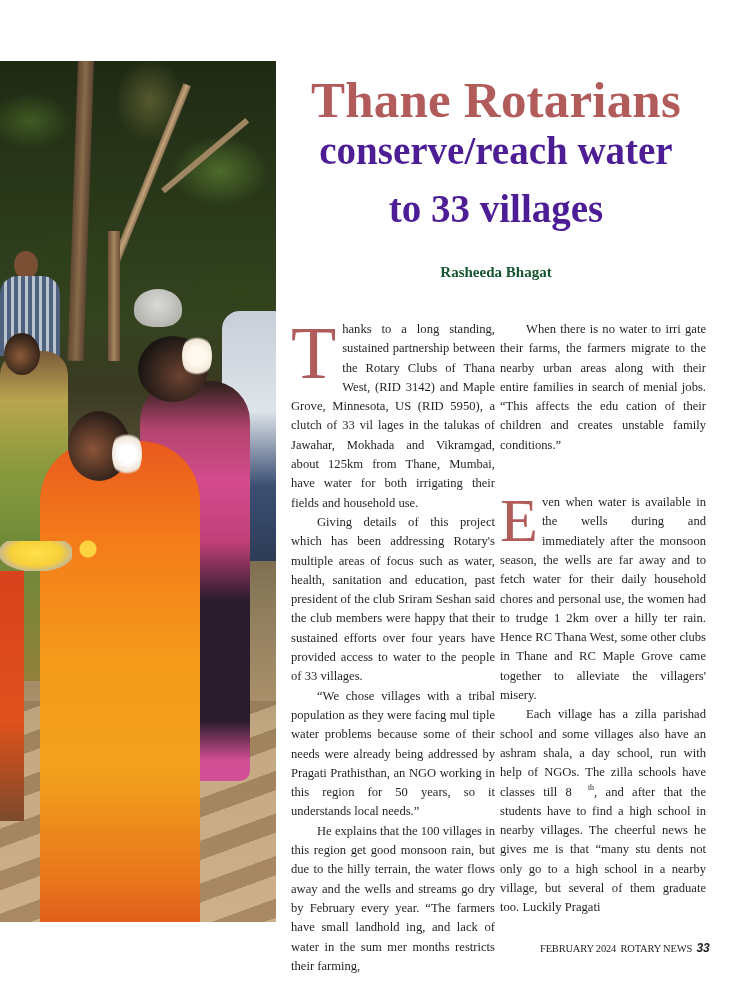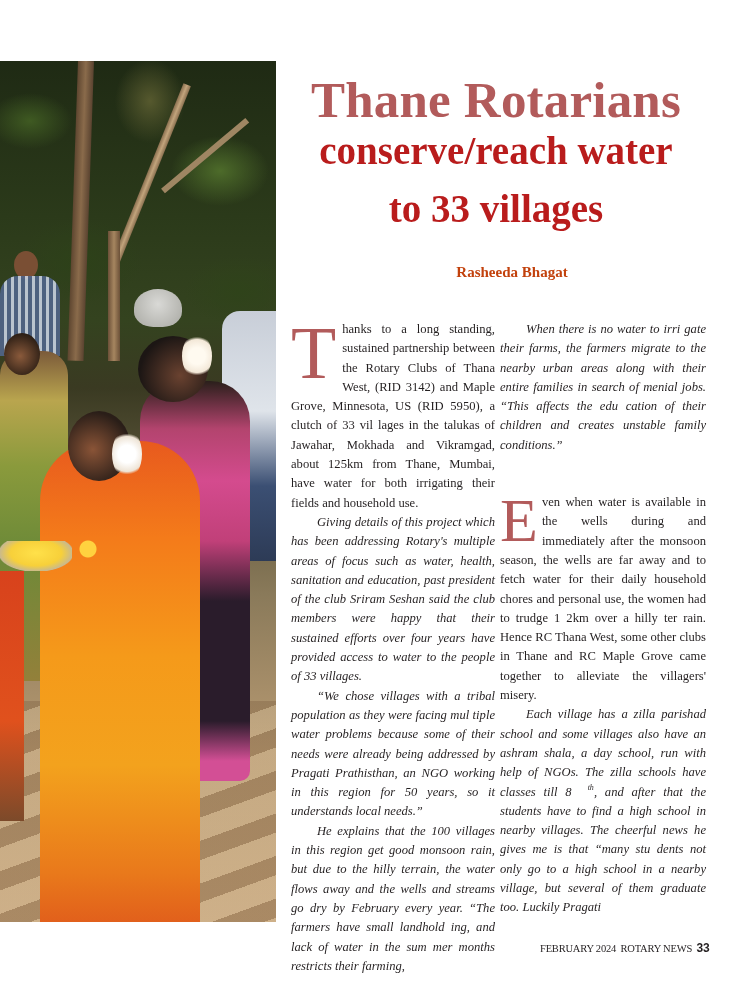--- a/index.html
+++ b/index.html
@@ -42,38 +42,38 @@
   .woman-orange-head { left: 68px; top: 350px; width: 62px; height: 70px; background: radial-gradient(circle at 40% 55%, #8a5437, #2a1e18 70%); border-radius: 50%; }
   .flowers2 { left: 112px; top: 368px; width: 30px; height: 50px; background: radial-gradient(circle, #ffffff 30%, #eee4d6 60%, transparent 70%); border-radius: 50%; }
   .plate { left: 0; top: 480px; width: 72px; height: 30px; background: radial-gradient(ellipse at 50% 40%, #ffe14a 0%, #f7d03a 50%, #c9b98e 72%, transparent 75%); }
   .woman-red-left { left: 0; top: 510px; width: 24px; height: 250px; background: linear-gradient(180deg,#d8421c, #e0511d 60%, #7c4a2a); }
   .ground-stripes { left: 0; top: 640px; width: 276px; height: 221px; background:
       repeating-linear-gradient(160deg, rgba(120,90,60,.35) 0 18px, rgba(235,215,180,.25) 18px 40px); }
 
   
   .headline { position: absolute; left: 290px; top: 78px; width: 412px; text-align: center; font-weight: bold; font-family: "Liberation Serif", "DejaVu Serif", serif; }
   .headline .line-accent { display: block; color: #b25b5b; font-size: 51px; line-height: 44px; letter-spacing: 0.2px; }
-  .headline .line-main { display: block; color: #b91c1c; font-size: 39px; line-height: 58px; }
-  .byline { position: absolute; left: 306px; top: 264px; width: 412px; text-align: center; font-weight: bold; font-size: 15px; color: #c2410c; }
+  .headline .line-main { display: block; color: #4c1d95; font-size: 39px; line-height: 58px; }
+  .byline { position: absolute; left: 290px; top: 264px; width: 412px; text-align: center; font-weight: bold; font-size: 15px; color: #14532d; }
 
   
   .col { position: absolute; top: 320px; width: 204px; font-size: 12.6px; line-height: 19.3px; text-align: justify; color: #231f20; }
   .col-left { left: 291px; }
   .col-right { left: 500px; width: 206px; }
   .col p { text-indent: 0; margin: 0; hyphens: manual; }
-  .col p.indent { text-indent: 26px; font-style: italic; }
+  .col p.indent { text-indent: 26px; }
   .dropcap { float: left; color: #b25b5b; font-size: 74px; line-height: 60px; margin: 3px 6px 0 0; font-family: "Liberation Serif", "DejaVu Serif", serif; }
   .dropcap-e { float: left; color: #b25b5b; font-size: 62px; line-height: 50px; margin: 2px 4px 0 0; font-family: "Liberation Serif", "DejaVu Serif", serif; }
   .gap { height: 38px; }
   sup { font-size: 8px; line-height: 0; margin-left: 16px; }
 
   
   .footer { position: absolute; top: 941px; left: 540px; font-size: 10.5px; color: #231f20; letter-spacing: -0.2px; font-family: "Liberation Serif", "DejaVu Serif", serif; }
   .footer span { margin-right: 2px; }
-  .footer .page-num { font-weight: bold; font-size: 12px; margin-right: 0; font-family: "Liberation Sans", sans-serif; }
+  .footer .page-num { font-weight: bold; font-size: 12px; margin-right: 0; font-family: "Liberation Sans", sans-serif; font-style: italic; }
 </style>
 </head>
 <body>
 
 <div class="photo">
   <div class="layer foliage-a"></div>
   <div class="layer trunk1"></div>
   <div class="layer branch1"></div>
   <div class="layer branch2"></div>
   <div class="layer trunk2"></div>

